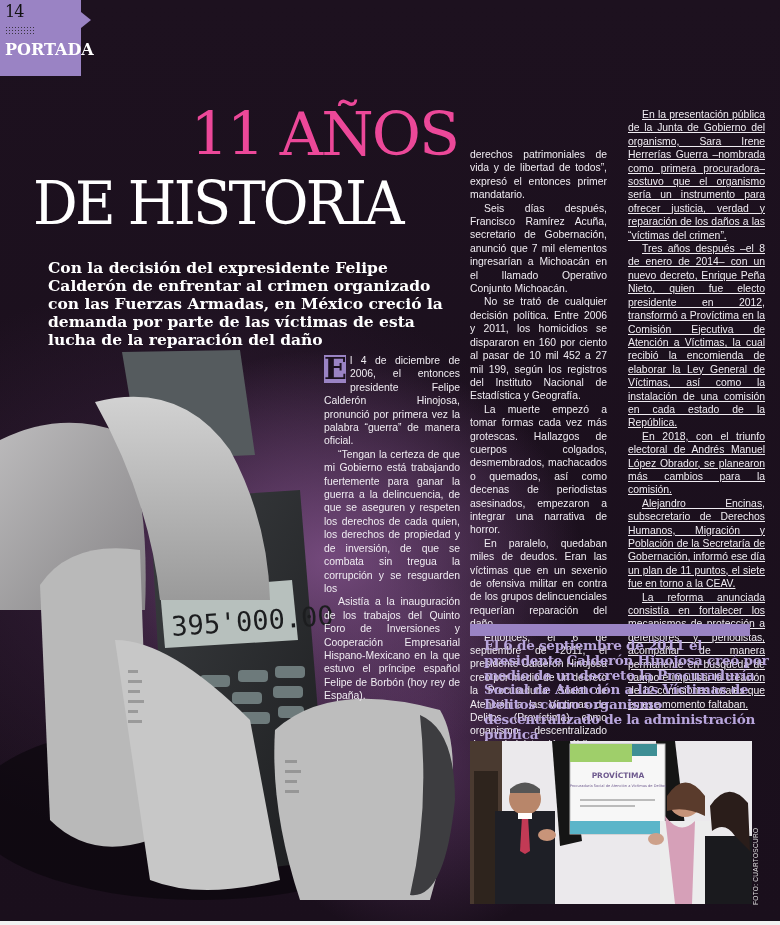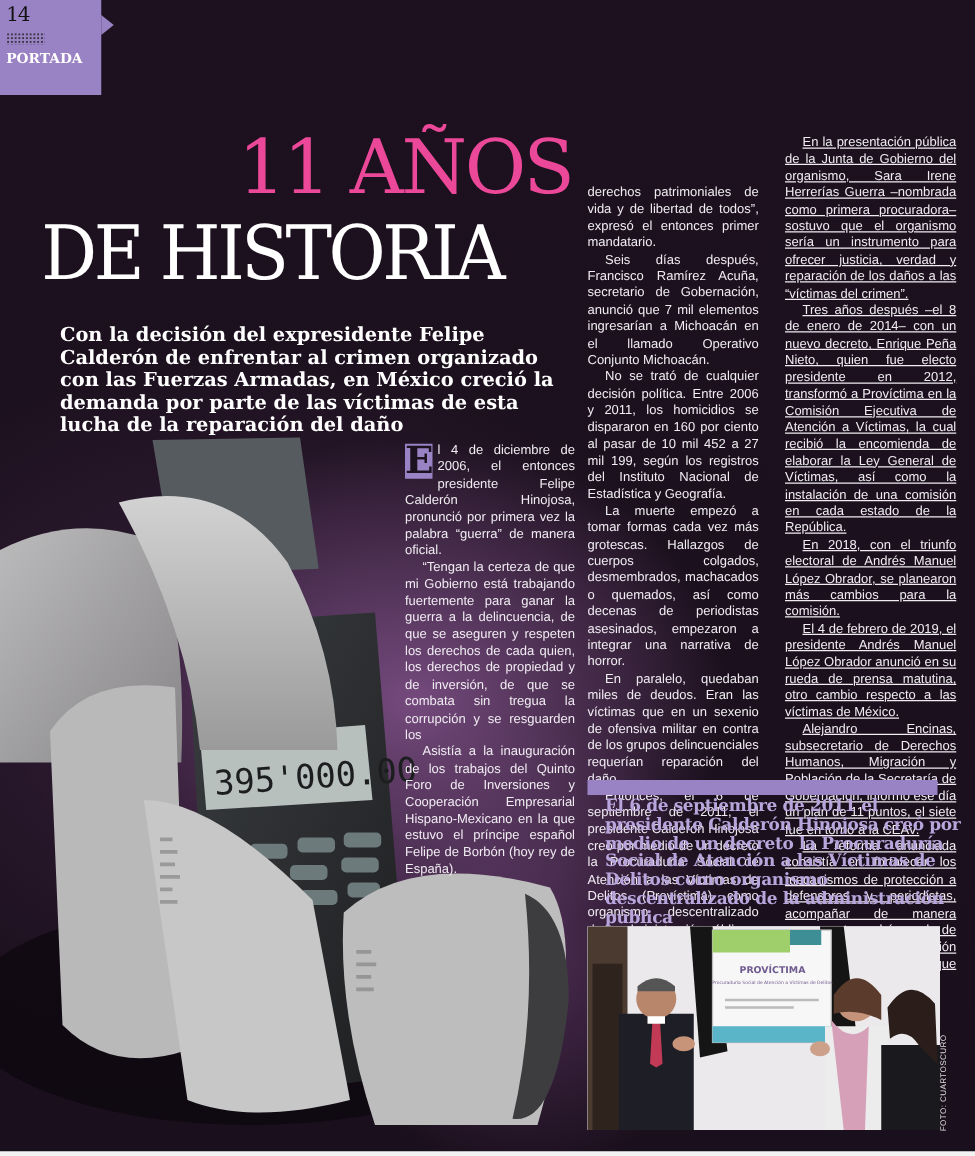--- a/index.html
+++ b/index.html
@@ -35,21 +35,21 @@
     font-family:"DejaVu Serif", serif; font-weight:normal; font-size:16px; color:#111;
     letter-spacing:-1px;
   }
   .dots {
     position:absolute; left:5px; top:26px; width:31px; height:10px;
     background-image:radial-gradient(#222 40%, transparent 45%);
     background-size:3px 3px; opacity:.8;
   }
   .section-label {
     position:absolute; left:5px; top:40px;
-    font-family:"DejaVu Serif", serif; font-weight:bold; font-size:11px; color:#fff;
+    font-family:"DejaVu Serif", serif; font-weight:bold; font-size:16px; color:#fff;
   }
 
   
   .title-1 {
     position:absolute; right:322px; top:104px;
     font-family:"DejaVu Serif", serif; font-weight:normal; font-size:60px; line-height:60px;
     color:#ec4899; letter-spacing:-2px;
   }
   .title-2 {
     position:absolute; left:33px; top:170px;
@@ -181,21 +181,20 @@
   <p>No se trató de cualquier decisión política. Entre 2006 y 2011, los homicidios se dispararon en 160 por ciento al pasar de 10 mil 452 a 27 mil 199, según los registros del Instituto Nacional de Estadística y Geografía.</p>
   <p>La muerte empezó a tomar formas cada vez más grotescas. Hallazgos de cuerpos colgados, desmembrados, machacados o quemados, así como decenas de periodistas asesinados, empezaron a integrar una narrativa de horror.</p>
   <p>En paralelo, quedaban miles de deudos. Eran las víctimas que en un sexenio de ofensiva militar en contra de los grupos delincuenciales requerían reparación del daño.</p>
   <p>Entonces, el 6 de septiembre de 2011, el presidente Calderón Hinojosa creó por medio de un decreto la Procuraduría Social de Atención a las Víctimas de Delitos (Províctima) como organismo descentralizado de la administración pública.</p>
 </div>
 
 <div class="col col-3">
   <p>En la presentación pública de la Junta de Gobierno del organismo, Sara Irene Herrerías Guerra –nombrada como primera procuradora– sostuvo que el organismo sería un instrumento para ofrecer justicia, verdad y reparación de los daños a las “víctimas del crimen”.</p>
   <p>Tres años después –el 8 de enero de 2014– con un nuevo decreto, Enrique Peña Nieto, quien fue electo presidente en 2012, transformó a Províctima en la Comisión Ejecutiva de Atención a Víctimas, la cual recibió la encomienda de elaborar la Ley General de Víctimas, así como la instalación de una comisión en cada estado de la República.</p>
   <p>En 2018, con el triunfo electoral de Andrés Manuel López Obrador, se planearon más cambios para la comisión.</p>
-  <p>El 4 de febrero de 2019, el presidente Andrés Manuel López Obrador anunció en su rueda de prensa matutina, otro cambio respecto a las víctimas de México.</p>
   <p>Alejandro Encinas, subsecretario de Derechos Humanos, Migración y Población de la Secretaría de Gobernación, informó ese día un plan de 11 puntos, el siete fue en torno a la CEAV.</p>
   <p>La reforma anunciada consistía en fortalecer los mecanismos de protección a defensores y periodistas, acompañar de manera permanente en búsqueda de campo e impulsar la creación de 12 comisiones locales que en ese momento faltaban.</p>
 </div>
 
 <div class="pull-bar"></div>
 <div class="pull-quote">El 6 de septiembre de 2011 el presidente Calderón Hinojosa creó por medio de un decreto la Procuraduría Social de Atención a las Víctimas de Delitos como organismo descentralizado de la administración pública</div>
 
 <svg class="photo" viewBox="0 0 282 163" xmlns="http://www.w3.org/2000/svg">
   <rect width="282" height="163" fill="#ebe9ec"></rect>
 

